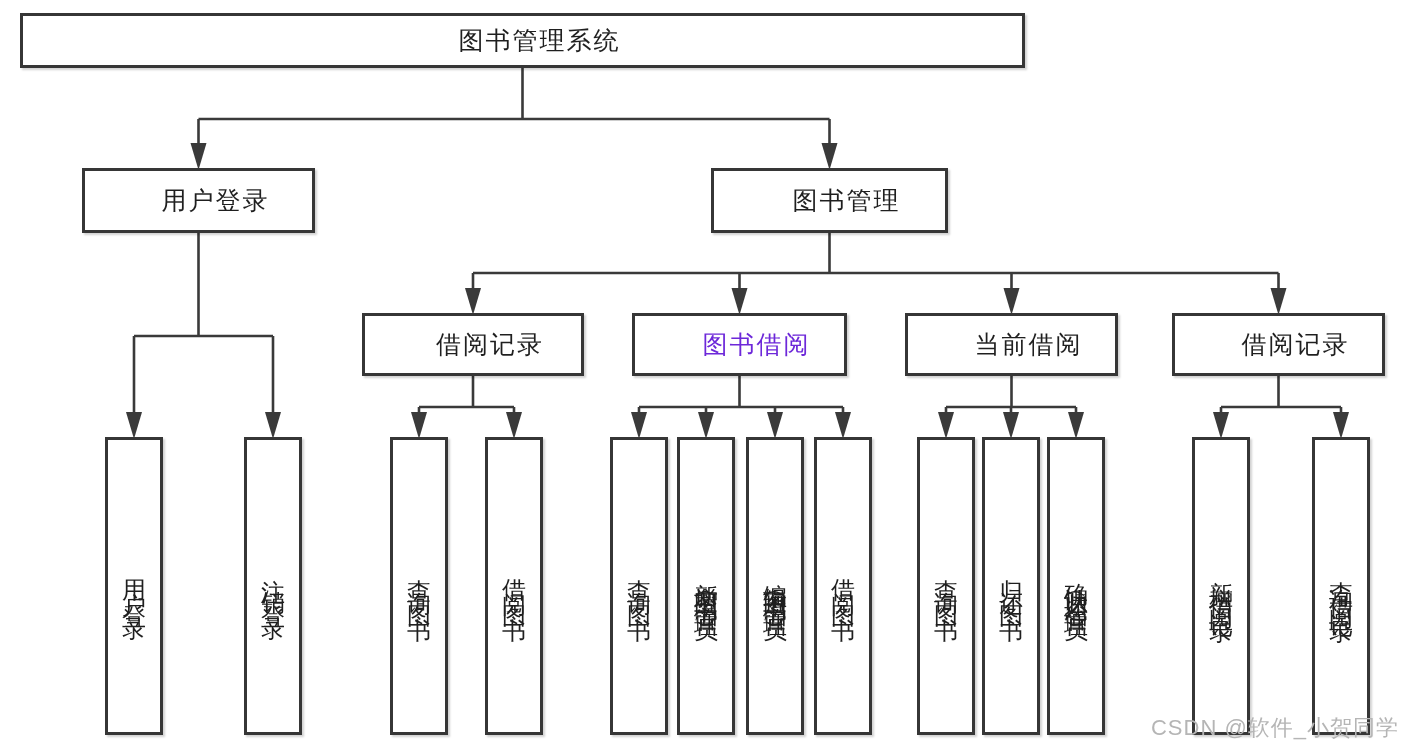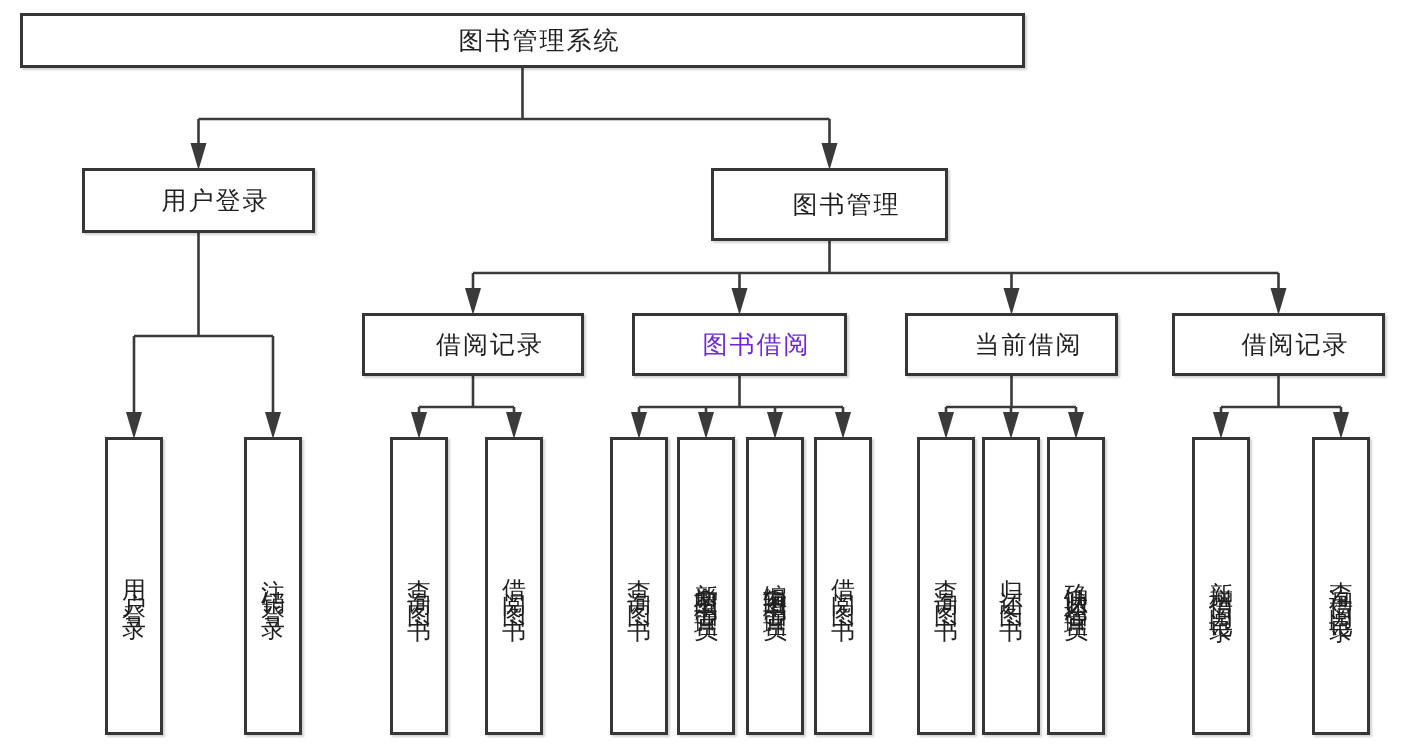--- a/index.html
+++ b/index.html
@@ -60,21 +60,21 @@
       <polygon points="1213,412 1229,412 1221,439" fill="#3a3a3a"></polygon>
       <polygon points="1333,412 1349,412 1341,439" fill="#3a3a3a"></polygon>
     </svg>
   <div id="nodes">
       <div class="node horizontal" style="left: 20px; top: 13px; width: 1005px; height: 55px; border-color: rgb(54, 54, 54); background: rgb(255, 255, 255); color: rgb(31, 31, 31);">
         <span>图书管理系统</span>
       </div>
       <div class="node horizontal" style="left: 82px; top: 168px; width: 233px; height: 65px; border-color: rgb(54, 54, 54); background: rgb(255, 255, 255); color: rgb(31, 31, 31);">
         <span>用户登录</span>
       </div>
-      <div class="node horizontal" style="left: 711px; top: 168px; width: 237px; height: 73px; border-color: rgb(54, 54, 54); background: rgb(255, 255, 255); color: rgb(31, 31, 31);">
+      <div class="node horizontal" style="left: 711px; top: 168px; width: 237px; height: 65px; border-color: rgb(54, 54, 54); background: rgb(255, 255, 255); color: rgb(31, 31, 31);">
         <span>图书管理</span>
       </div>
       <div class="node horizontal" style="left: 362px; top: 313px; width: 222px; height: 63px; border-color: rgb(54, 54, 54); background: rgb(255, 255, 255); color: rgb(31, 31, 31);">
         <span>借阅记录</span>
       </div>
       <div class="node horizontal" style="left: 632px; top: 313px; width: 215px; height: 63px; border-color: rgb(54, 54, 54); background: rgb(255, 255, 255); color: #6d28d9;">
         <span>图书借阅</span>
       </div>
       <div class="node horizontal" style="left: 905px; top: 313px; width: 213px; height: 63px; border-color: rgb(54, 54, 54); background: rgb(255, 255, 255); color: rgb(31, 31, 31); justify-content: center;">
         <span>当前借阅</span>
@@ -115,13 +115,14 @@
       <div class="node vertical" style="left: 1047px; top: 437px; width: 58px; height: 298px; border-color: rgb(54, 54, 54); background: rgb(255, 255, 255); color: rgb(31, 31, 31);">
         <span style="letter-spacing: 5px;">确认归还（管理员）</span>
       </div>
       <div class="node vertical" style="left: 1192px; top: 437px; width: 58px; height: 298px; border-color: rgb(54, 54, 54); background: rgb(255, 255, 255); color: rgb(31, 31, 31);">
         <span style="letter-spacing: 8px;">新增借阅记录</span>
       </div>
       <div class="node vertical" style="left: 1312px; top: 437px; width: 58px; height: 298px; border-color: rgb(54, 54, 54); background: rgb(255, 255, 255); color: rgb(31, 31, 31);">
         <span style="letter-spacing: 8px;">查询借阅记录</span>
       </div>
     </div>
+  <div class="watermark" style="color: rgb(181, 181, 181);">CSDN @软件_小贺同学</div>
 </div>
 
 </body></html>

